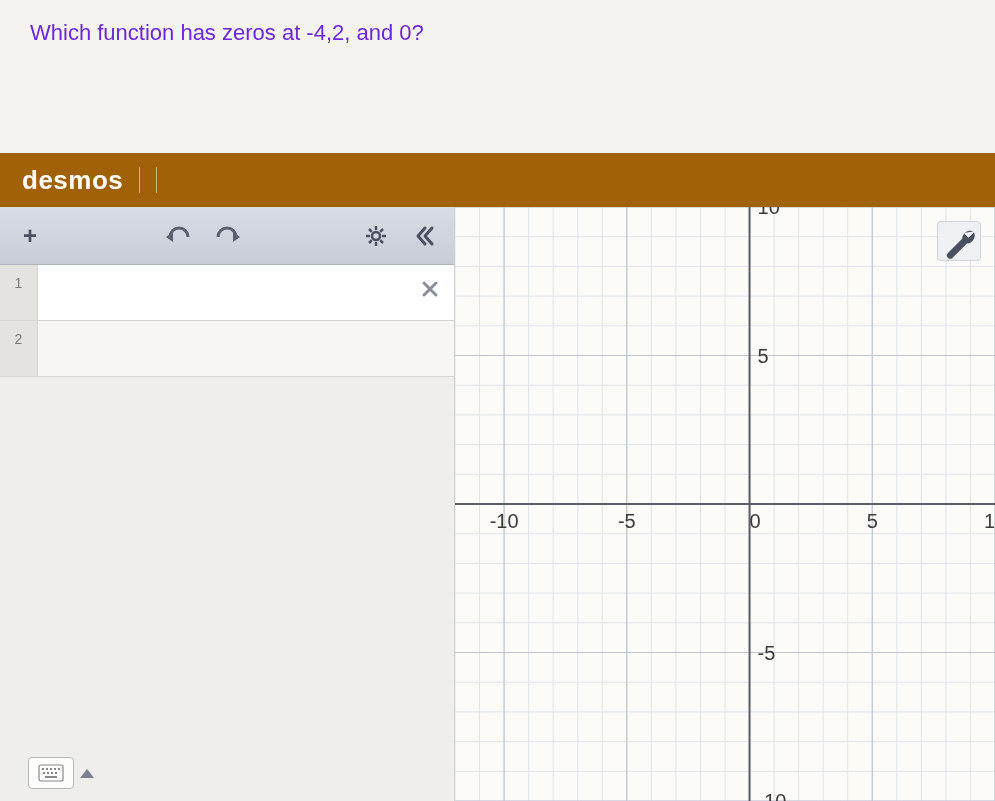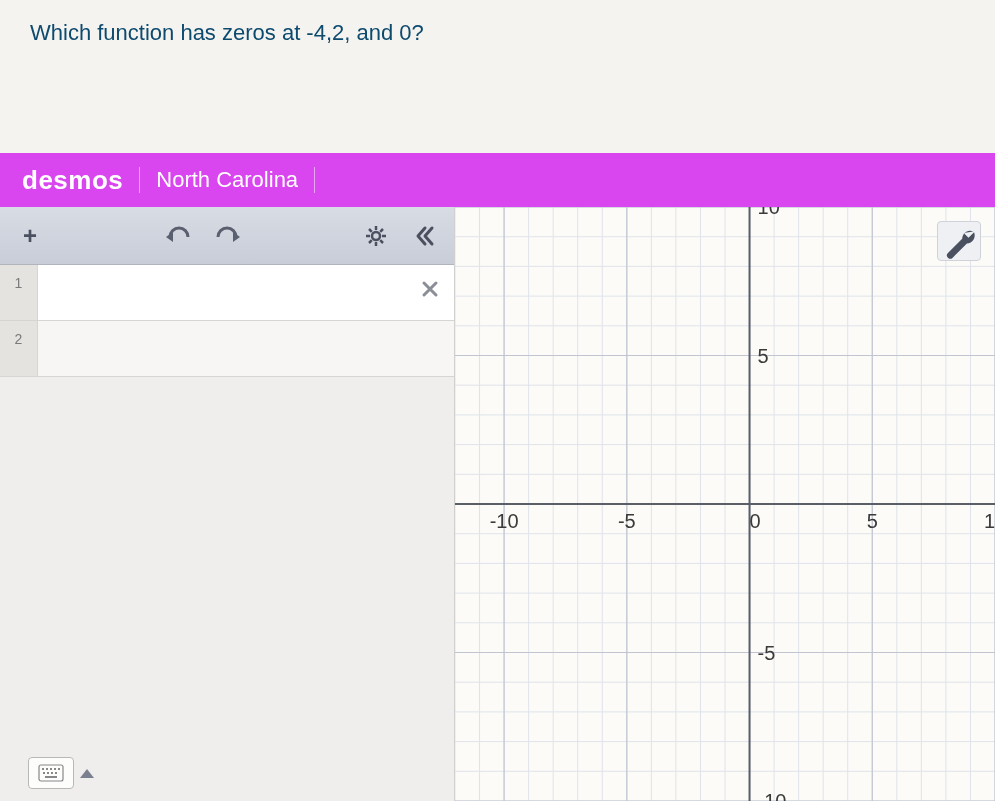--- a/index.html
+++ b/index.html
@@ -8,33 +8,33 @@
       height: 801px;
       font-family: -apple-system, BlinkMacSystemFont, "Segoe UI", Arial, sans-serif;
       background: #f5f3f0;
       position: relative;
       overflow: hidden;
     }
     .question {
       padding: 20px 30px;
       font-size: 22px;
       font-weight: 500;
-      color: #0c4a6e;
+      color: #6d28d9;
     }
     .app {
       position: absolute;
       top: 153px;
       left: 0;
       right: 0;
       bottom: 0;
       display: flex;
       flex-direction: column;
     }
     .header-bar {
-      background: #d946ef;
+      background: #a16207;
       color: #fff;
       height: 54px;
       display: flex;
       align-items: center;
       padding: 0 22px;
       gap: 16px;
       font-size: 22px;
     }
     .brand {
       font-weight: 700;
@@ -174,21 +174,20 @@
   </style>
 </head>
 <body>
 
 <div class="question">Which function has zeros at -4,2, and 0?</div>
 
 <div class="app">
   <div class="header-bar">
     <span class="brand">desmos</span>
     <span class="vdiv"></span>
-    <span class="header-text">North Carolina</span>
     <span class="vdiv"></span>
   </div>
 
   <div class="workspace">
     <div class="sidebar">
       <div class="toolbar">
         <div class="tb-btn">+</div>
         <div class="tb-spacer"></div>
         <div class="tb-btn">
           <svg width="26" height="22" viewBox="0 0 26 22">

